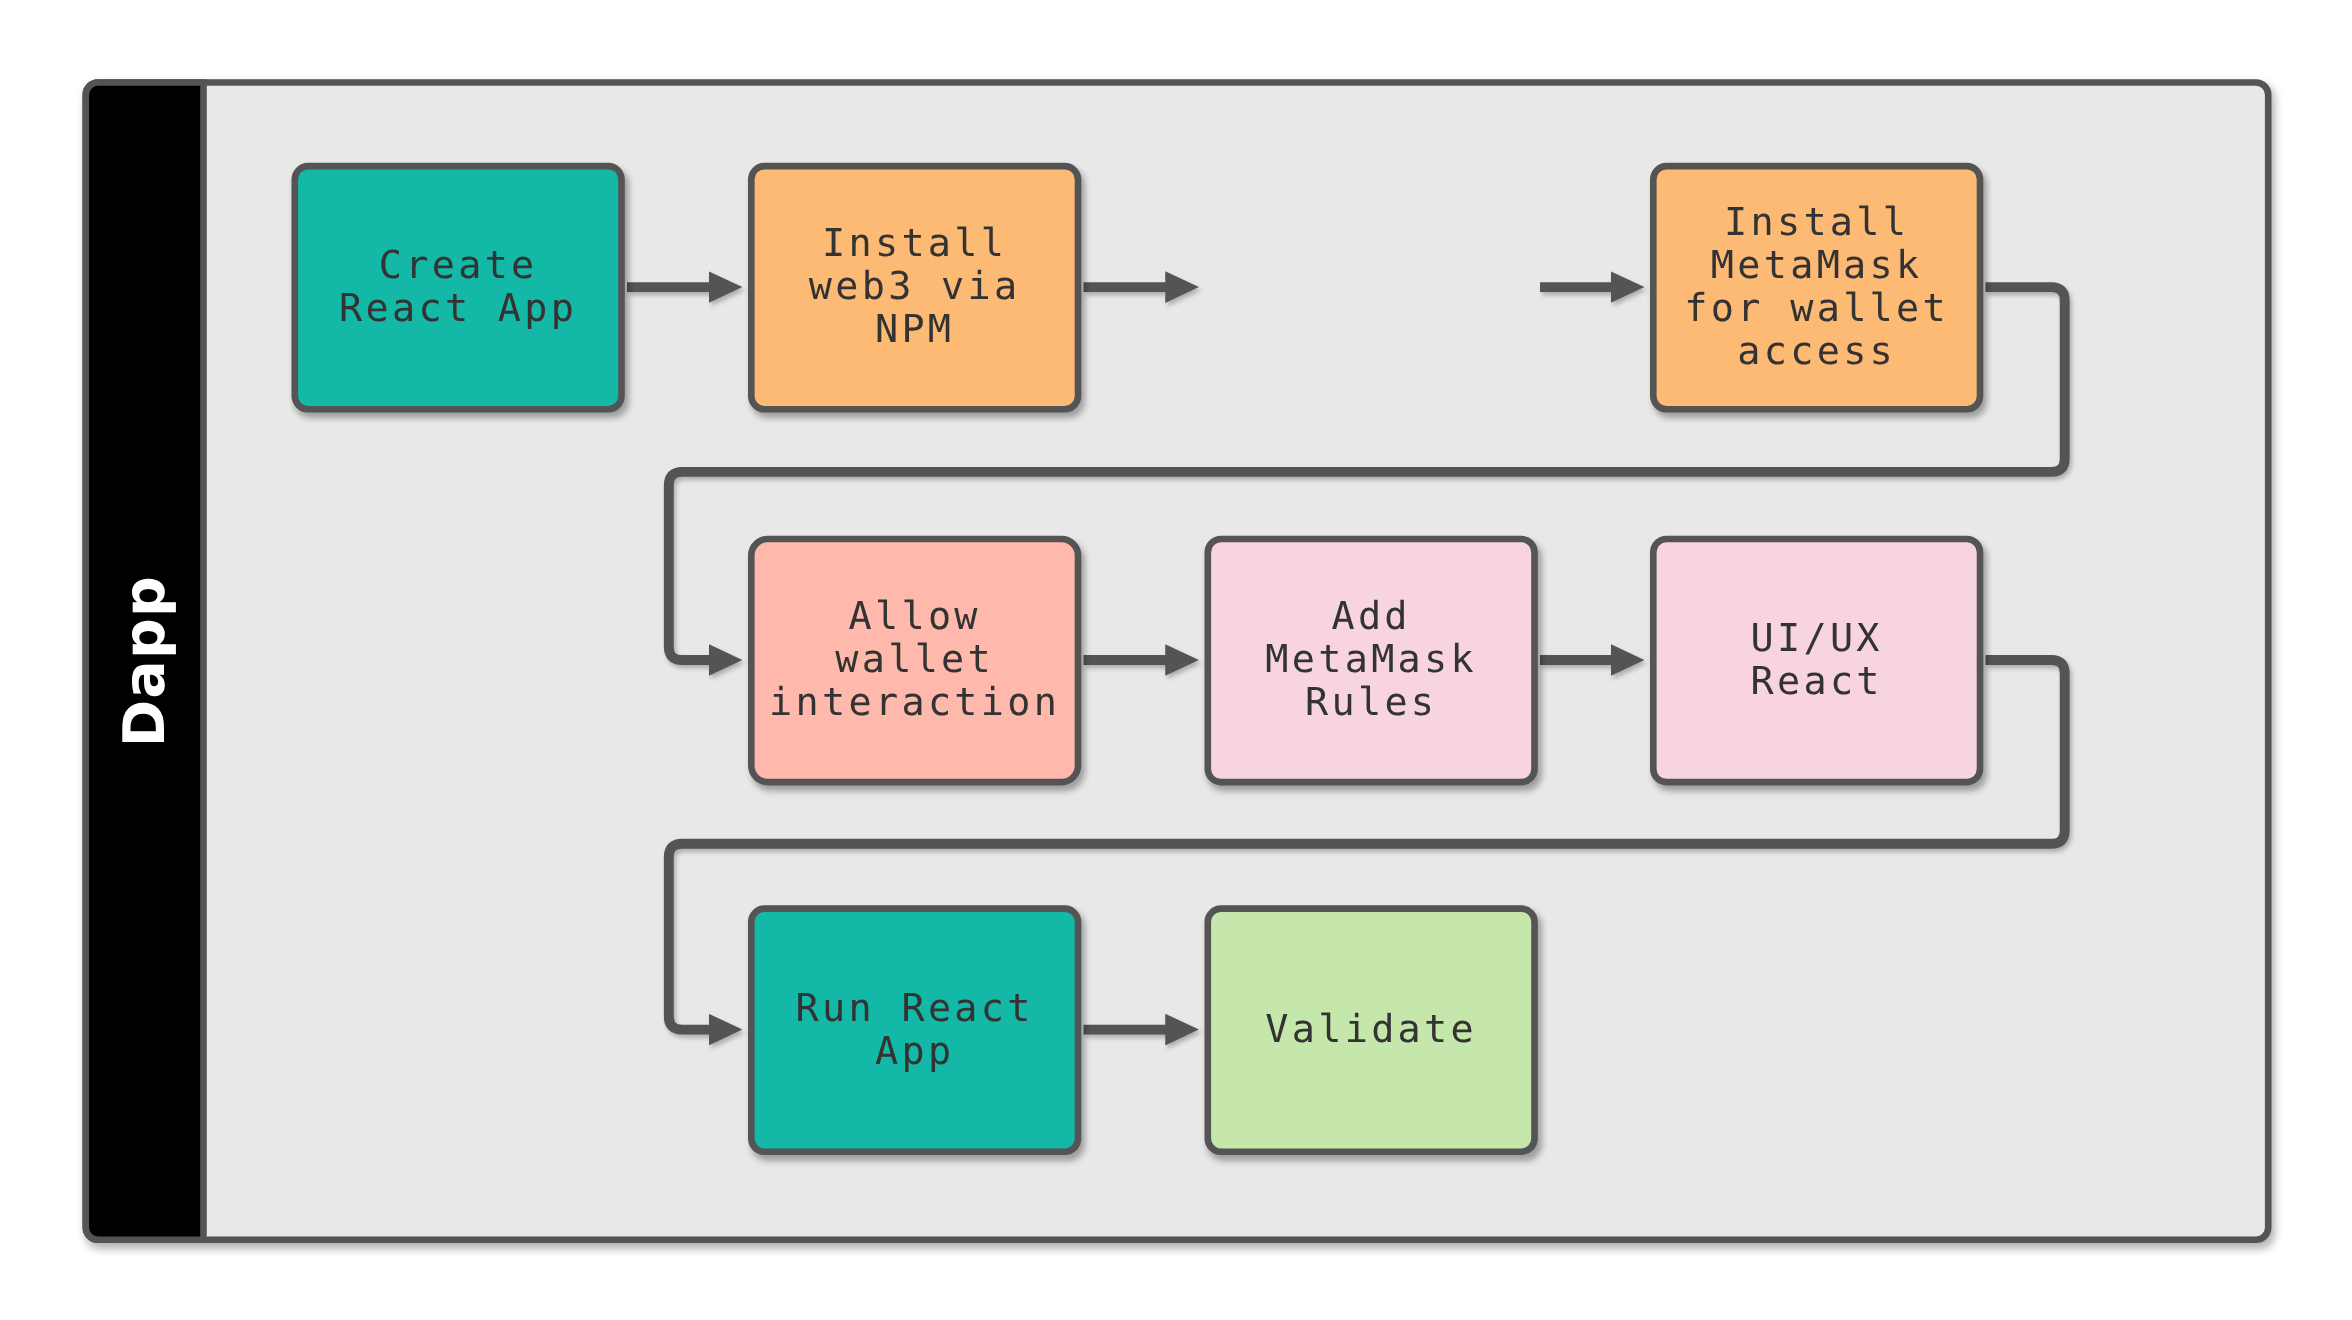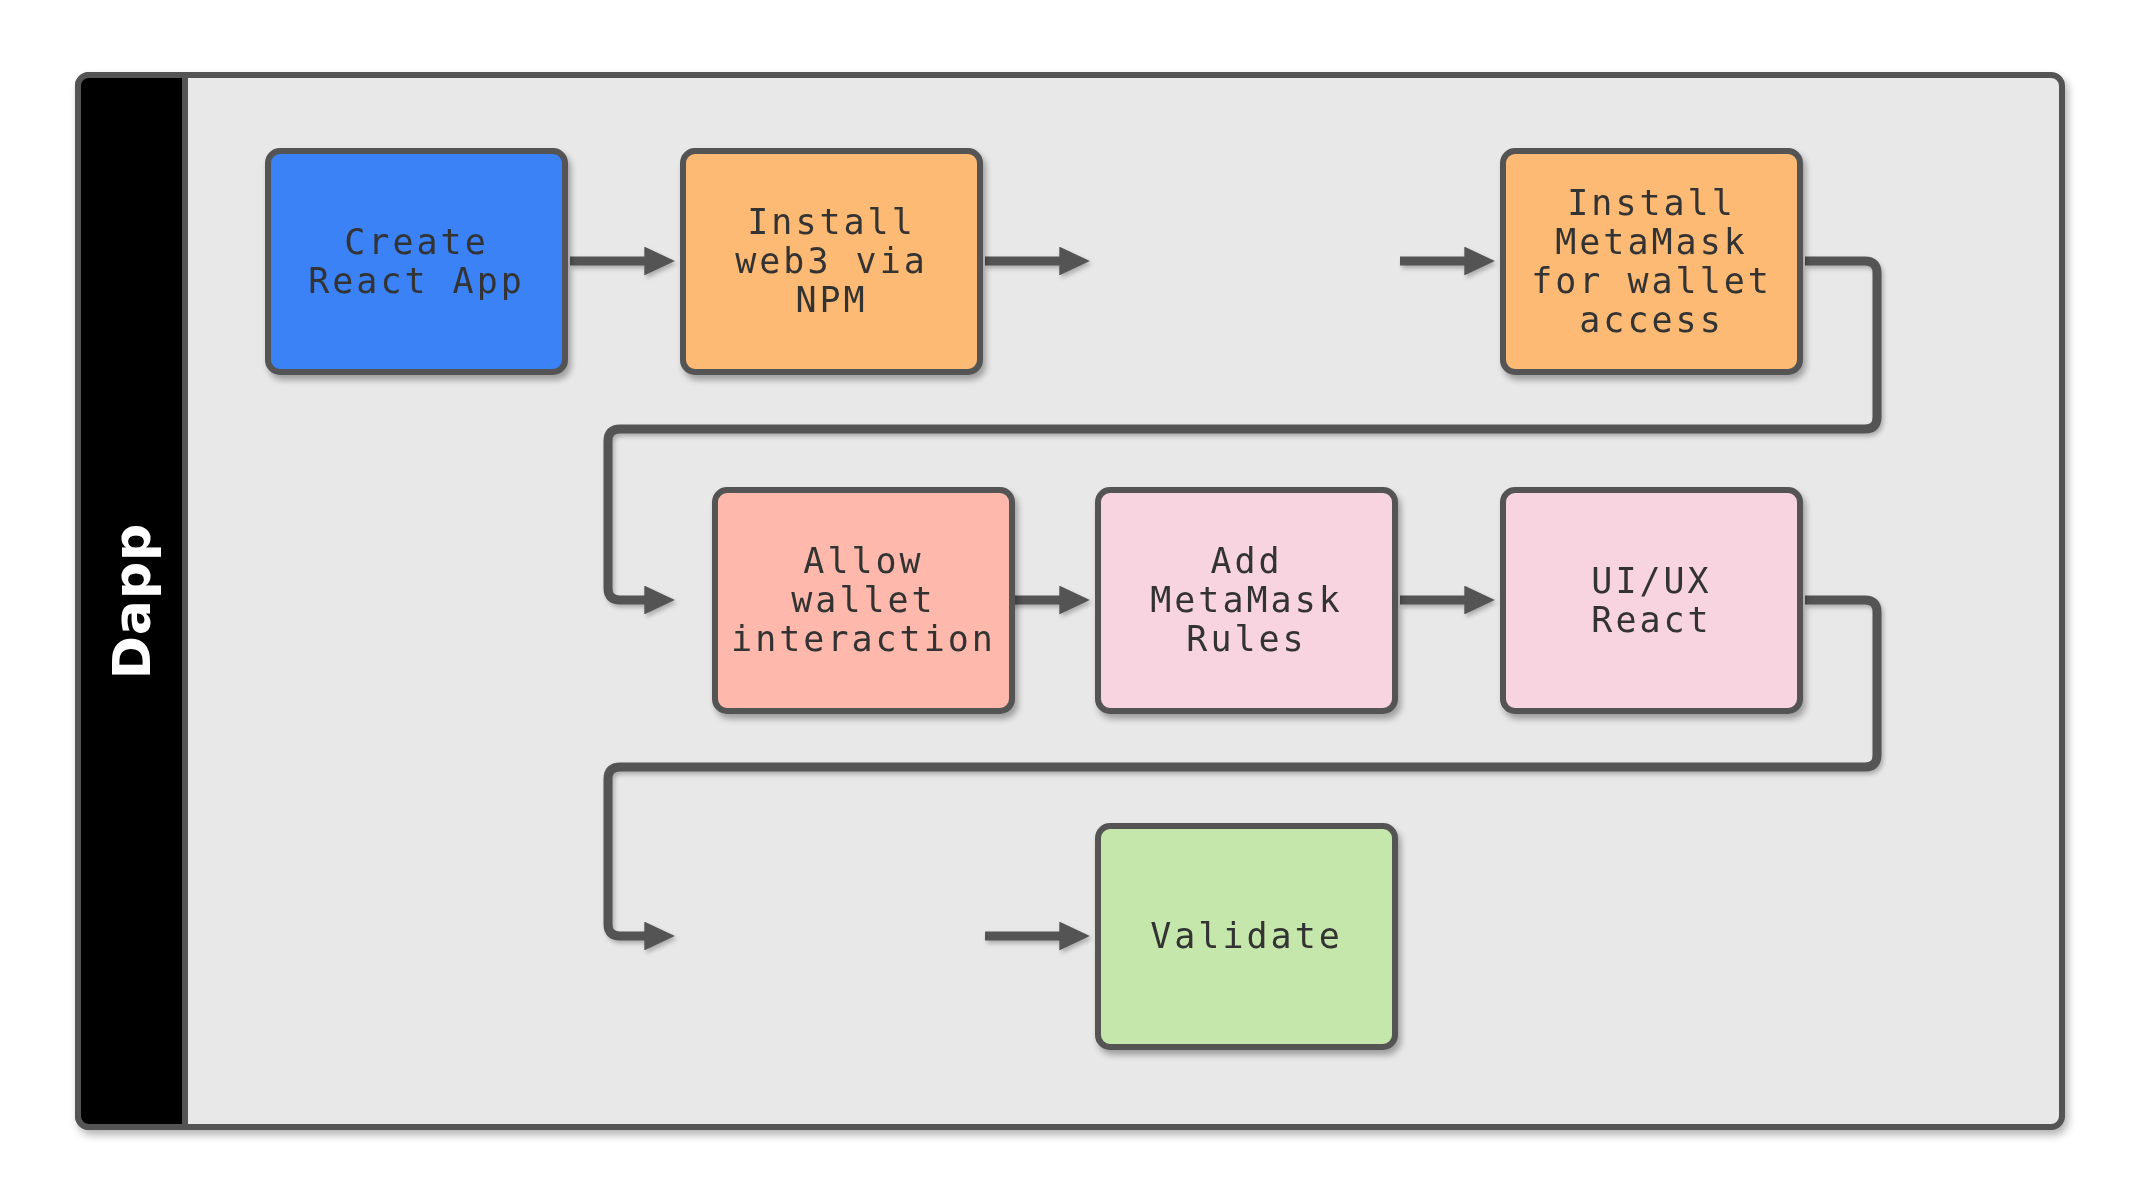--- a/index.html
+++ b/index.html
@@ -57,21 +57,21 @@
     box-shadow: 3px 5px 6px rgba(0,0,0,0.32);
     display: flex; align-items: center; justify-content: center;
     text-align: center;
     white-space: pre-line;
     color: #333333;
     font-size: 35px;
     line-height: 39px;
     letter-spacing: 3px;
     padding: 0 2px;
   }
-  .node.orange { background: #3b82f6; }
+  .node.orange { background: #14b8a6; }
   .node.blue   { background: #fdba74; }
   .node.pink   { background: #f8d4e1; }
   .node.salmon { background: #feb9ac; }
   .node.green  { background: #c6e7ab; }
 </style>
 </head>
 <body>
 
 <div class="canvas">
 
@@ -100,24 +100,26 @@
   <div class="node orange" style="left:265px;  top:148px;">Create
 React App</div>
   <div class="node blue" style="left:680px;  top:148px;">Install
 web3 via
 NPM</div>
   <div class="node blue" style="left:1500px; top:148px;">Install
 MetaMask
 for wallet
 access</div>
 
-  <div class="node salmon" style="left:712px;  top:487px;">Allow
+  <div class="node salmon" style="left:680px;  top:487px;border-radius:18px;">Allow
 wallet
 interaction</div>
   <div class="node pink" style="left:1095px; top:487px;">Add
 MetaMask
 Rules</div>
   <div class="node pink" style="left:1500px; top:487px;">UI/UX
 React</div>
 
+  <div class="node orange" style="left:680px;  top:823px;">Run React
+App</div>
   <div class="node green" style="left:1095px; top:823px;">Validate</div>
 
 </div>
 
 </body></html>

